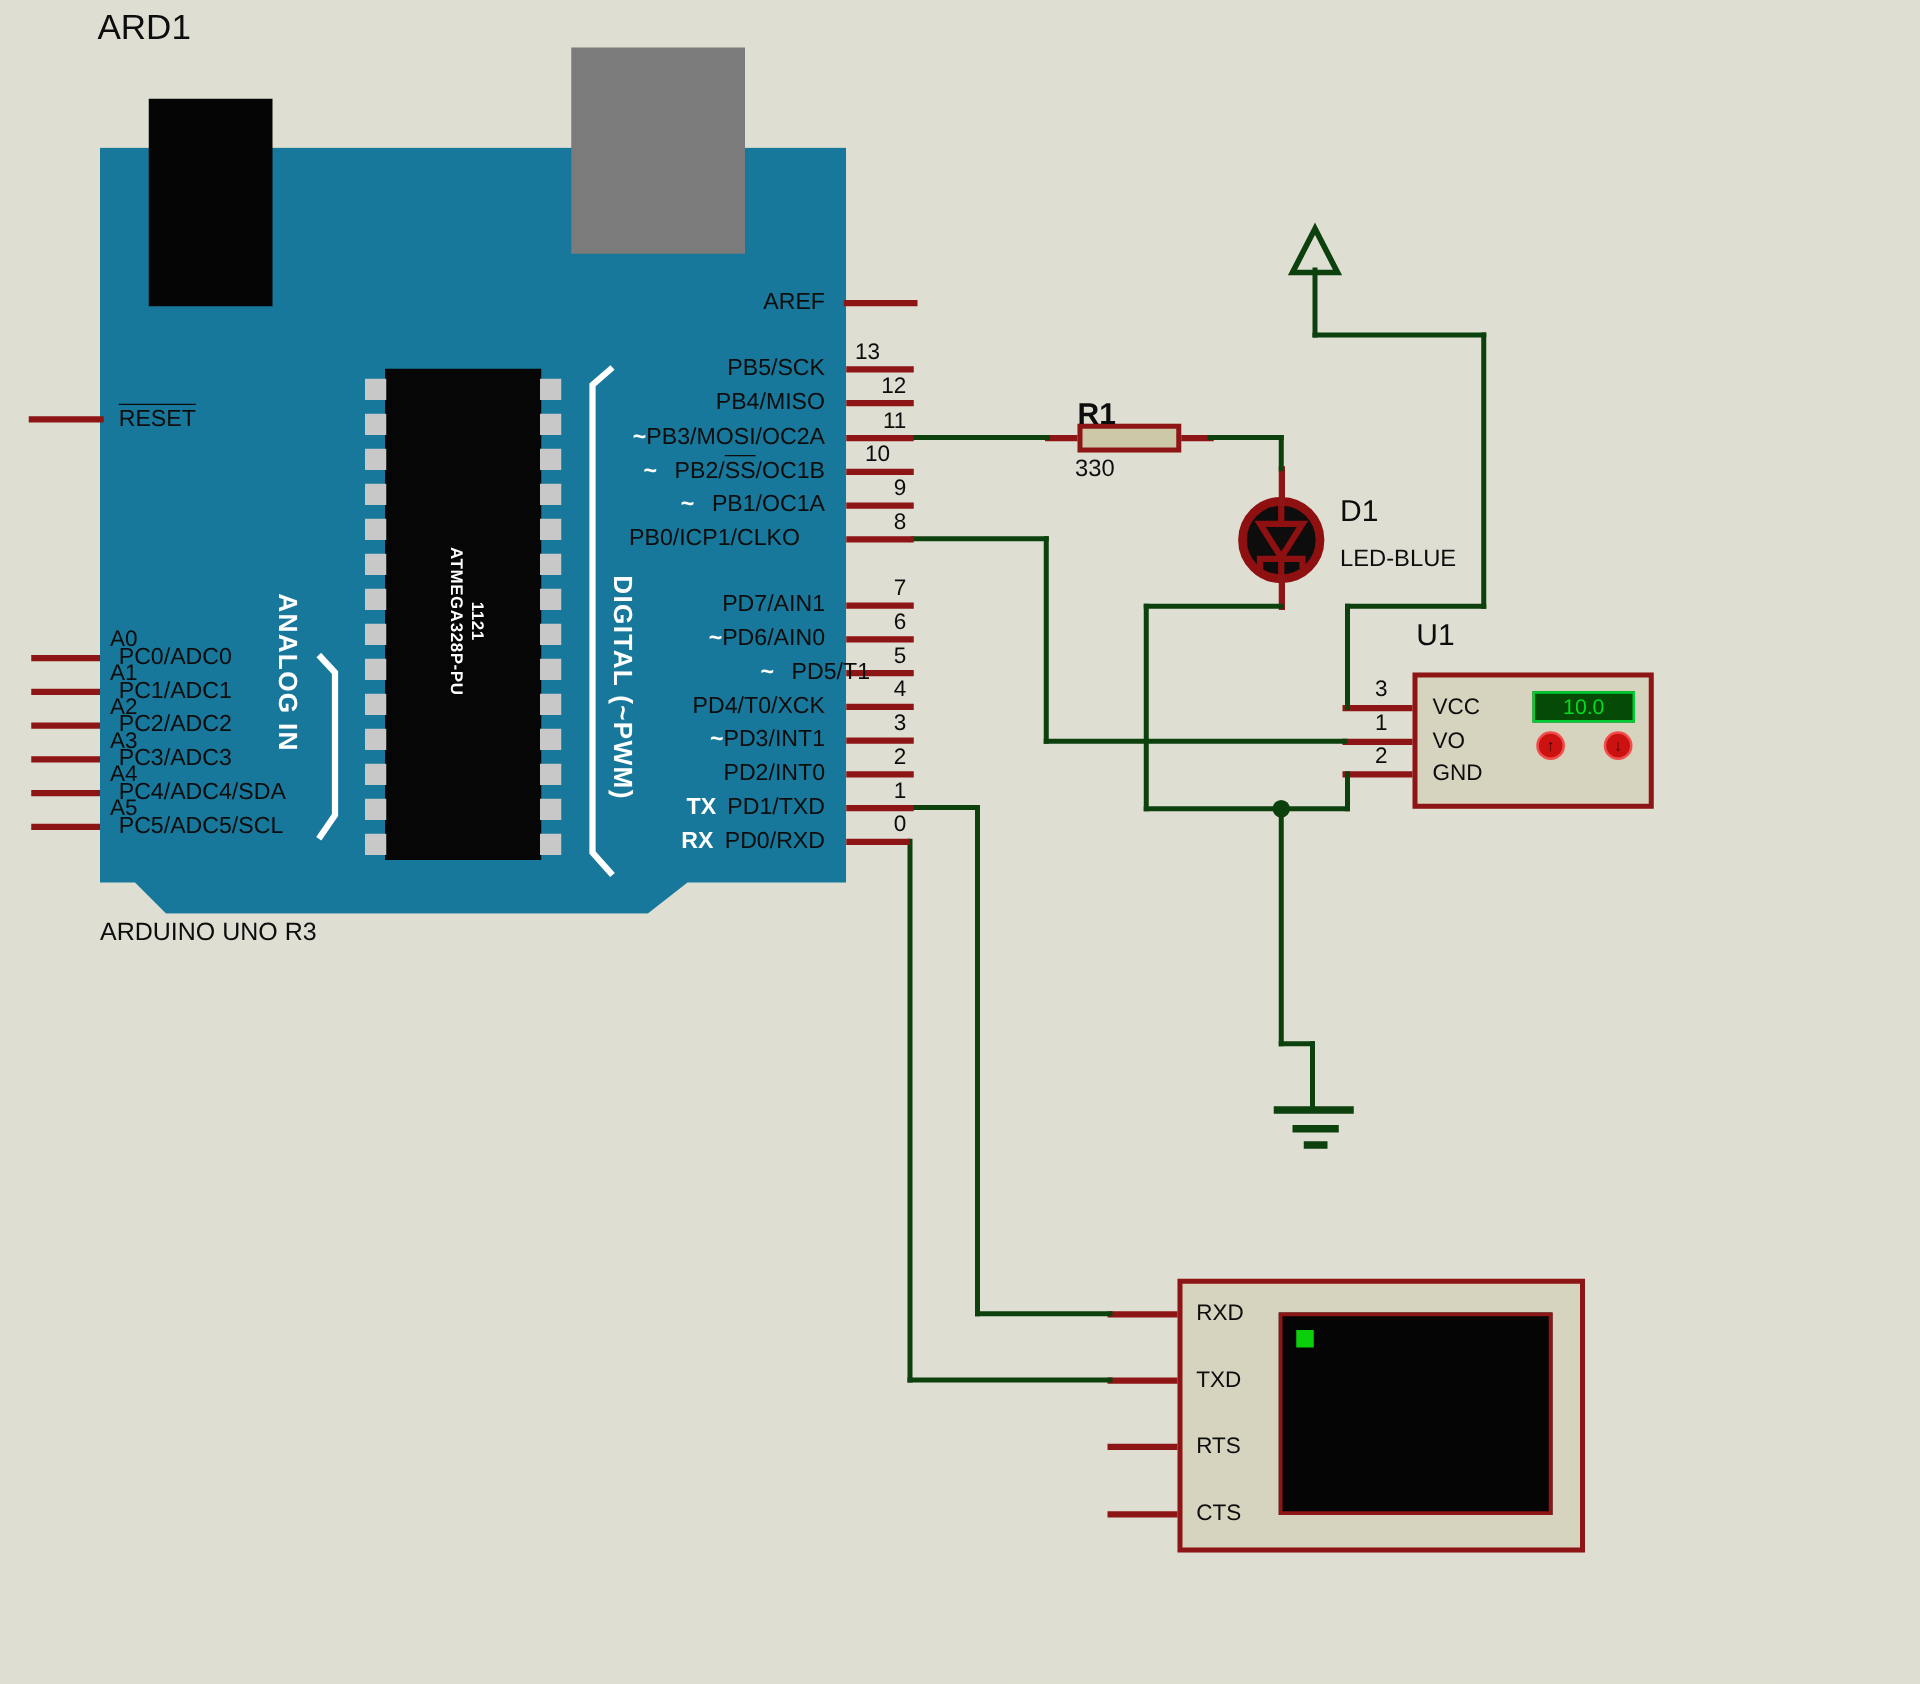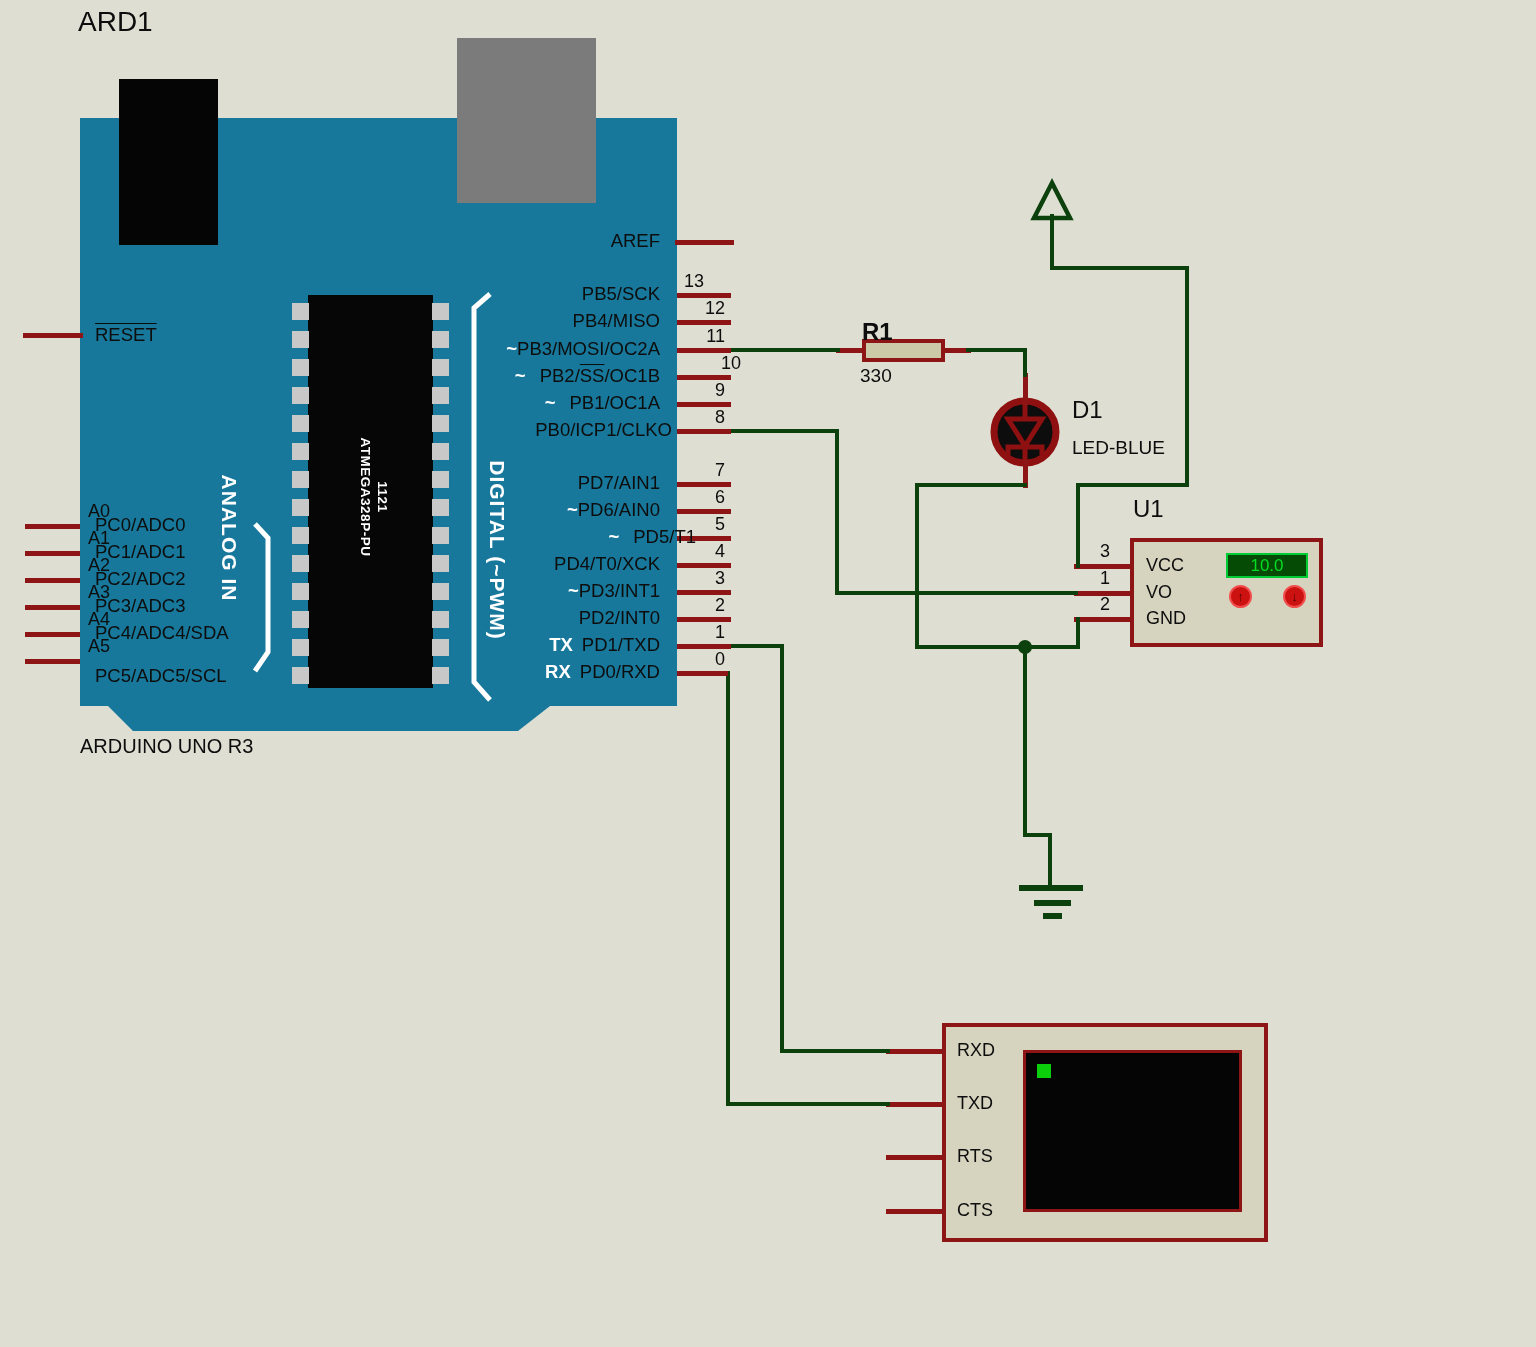--- a/index.html
+++ b/index.html
@@ -145,28 +145,28 @@
       <div class="wire" style="left: 677px; top: 292.5px; width: 54px; height: 5px; background: rgb(142, 21, 21);"></div>
       <div class="lbl pinnum" style="left: 658px; top: 272px;">13</div>
       <div class="lbl pinlabel" style="right: 876px; top: 295px;"><span>PB5/SCK</span></div>
       <div class="wire" style="left: 677px; top: 319.5px; width: 54px; height: 5px; background: rgb(142, 21, 21);"></div>
       <div class="lbl pinnum" style="left: 679px; top: 299px;">12</div>
       <div class="lbl pinlabel" style="right: 876px; top: 322px;"><span>PB4/MISO</span></div>
       <div class="wire" style="left: 677px; top: 347.5px; width: 54px; height: 5px; background: rgb(142, 21, 21);"></div>
       <div class="lbl pinnum" style="left: 679px; top: 327px;">11</div>
       <div class="lbl pinlabel" style="right: 876px; top: 350px;"><span class="tilde">~</span><span>PB3/MOSI/OC2A</span></div>
       <div class="wire" style="left: 677px; top: 374.5px; width: 54px; height: 5px; background: rgb(142, 21, 21);"></div>
-      <div class="lbl pinnum" style="left: 695px; top: 354px;">10</div>
+      <div class="lbl pinnum" style="left: 679px; top: 354px; text-align: center;">10</div>
       <div class="lbl pinlabel" style="right: 876px; top: 377px;"><span class="tilde" style="margin-right: 14px;">~</span><span>PB2/</span><span class="overline">SS</span><span>/OC1B</span></div>
       <div class="wire" style="left: 677px; top: 401.5px; width: 54px; height: 5px; background: rgb(142, 21, 21);"></div>
       <div class="lbl pinnum" style="left: 679px; top: 381px;">9</div>
       <div class="lbl pinlabel" style="right: 876px; top: 404px;"><span class="tilde" style="margin-right: 14px;">~</span><span>PB1/OC1A</span></div>
       <div class="wire" style="left: 677px; top: 428.5px; width: 54px; height: 5px; background: rgb(142, 21, 21);"></div>
       <div class="lbl pinnum" style="left: 679px; top: 408px;">8</div>
-      <div class="lbl pinlabel" style="right: 864px; top: 431px; margin-left: 28px;"><span>PB0/ICP1/CLKO</span></div>
+      <div class="lbl pinlabel" style="right: 896px; top: 431px; margin-left: 28px;"><span>PB0/ICP1/CLKO</span></div>
       <div class="wire" style="left: 677px; top: 481.5px; width: 54px; height: 5px; background: rgb(142, 21, 21);"></div>
       <div class="lbl pinnum" style="left: 679px; top: 461px;">7</div>
       <div class="lbl pinlabel" style="right: 876px; top: 484px;"><span>PD7/AIN1</span></div>
       <div class="wire" style="left: 677px; top: 508.5px; width: 54px; height: 5px; background: rgb(142, 21, 21);"></div>
       <div class="lbl pinnum" style="left: 679px; top: 488px;">6</div>
       <div class="lbl pinlabel" style="right: 876px; top: 511px;"><span class="tilde">~</span><span>PD6/AIN0</span></div>
       <div class="wire" style="left: 677px; top: 535.5px; width: 54px; height: 5px; background: rgb(142, 21, 21);"></div>
       <div class="lbl pinnum" style="left: 679px; top: 515px;">5</div>
       <div class="lbl pinlabel" style="right: 840px; top: 538px;"><span class="tilde" style="margin-right: 14px;">~</span><span>PD5/T1</span></div>
       <div class="wire" style="left: 677px; top: 562.5px; width: 54px; height: 5px; background: rgb(142, 21, 21);"></div>
@@ -196,21 +196,21 @@
       <div class="lbl" style="left: 88px; top: 556px; font-size: 18px;">A2</div>
       <div class="lbl pinlabel" style="left: 95px; top: 580px;">PC2/ADC2</div>
       <div class="wire" style="left: 25px; top: 604.5px; width: 55px; height: 5px; background: rgb(142, 21, 21);"></div>
       <div class="lbl" style="left: 88px; top: 583px; font-size: 18px;">A3</div>
       <div class="lbl pinlabel" style="left: 95px; top: 607px;">PC3/ADC3</div>
       <div class="wire" style="left: 25px; top: 631.5px; width: 55px; height: 5px; background: rgb(142, 21, 21);"></div>
       <div class="lbl" style="left: 88px; top: 610px; font-size: 18px;">A4</div>
       <div class="lbl pinlabel" style="left: 95px; top: 634px;">PC4/ADC4/SDA</div>
       <div class="wire" style="left: 25px; top: 658.5px; width: 55px; height: 5px; background: rgb(142, 21, 21);"></div>
       <div class="lbl" style="left: 88px; top: 637px; font-size: 18px;">A5</div>
-      <div class="lbl pinlabel" style="left: 95px; top: 661px; margin-top: 16px;">PC5/ADC5/SCL</div>
+      <div class="lbl pinlabel" style="left: 95px; top: 661px;">PC5/ADC5/SCL</div>
     </div>
 
   <div class="lbl" style="left:80px;top:736px;font-size:20px;">ARDUINO UNO R3</div>
 
   <div class="comp-box" style="left:862px;top:339px;width:83px;height:23px;background:#CCC9A8;"></div>
   <div class="lbl" style="left:862px;top:320px;font-size:24px;font-weight:bold;">R1</div>
   <div class="lbl" style="left:860px;top:366px;font-size:19px;">330</div>
 
   <div class="lbl" style="left:1072px;top:398px;font-size:24px;">D1</div>
   <div class="lbl" style="left:1072px;top:438px;font-size:19px;">LED-BLUE</div>

